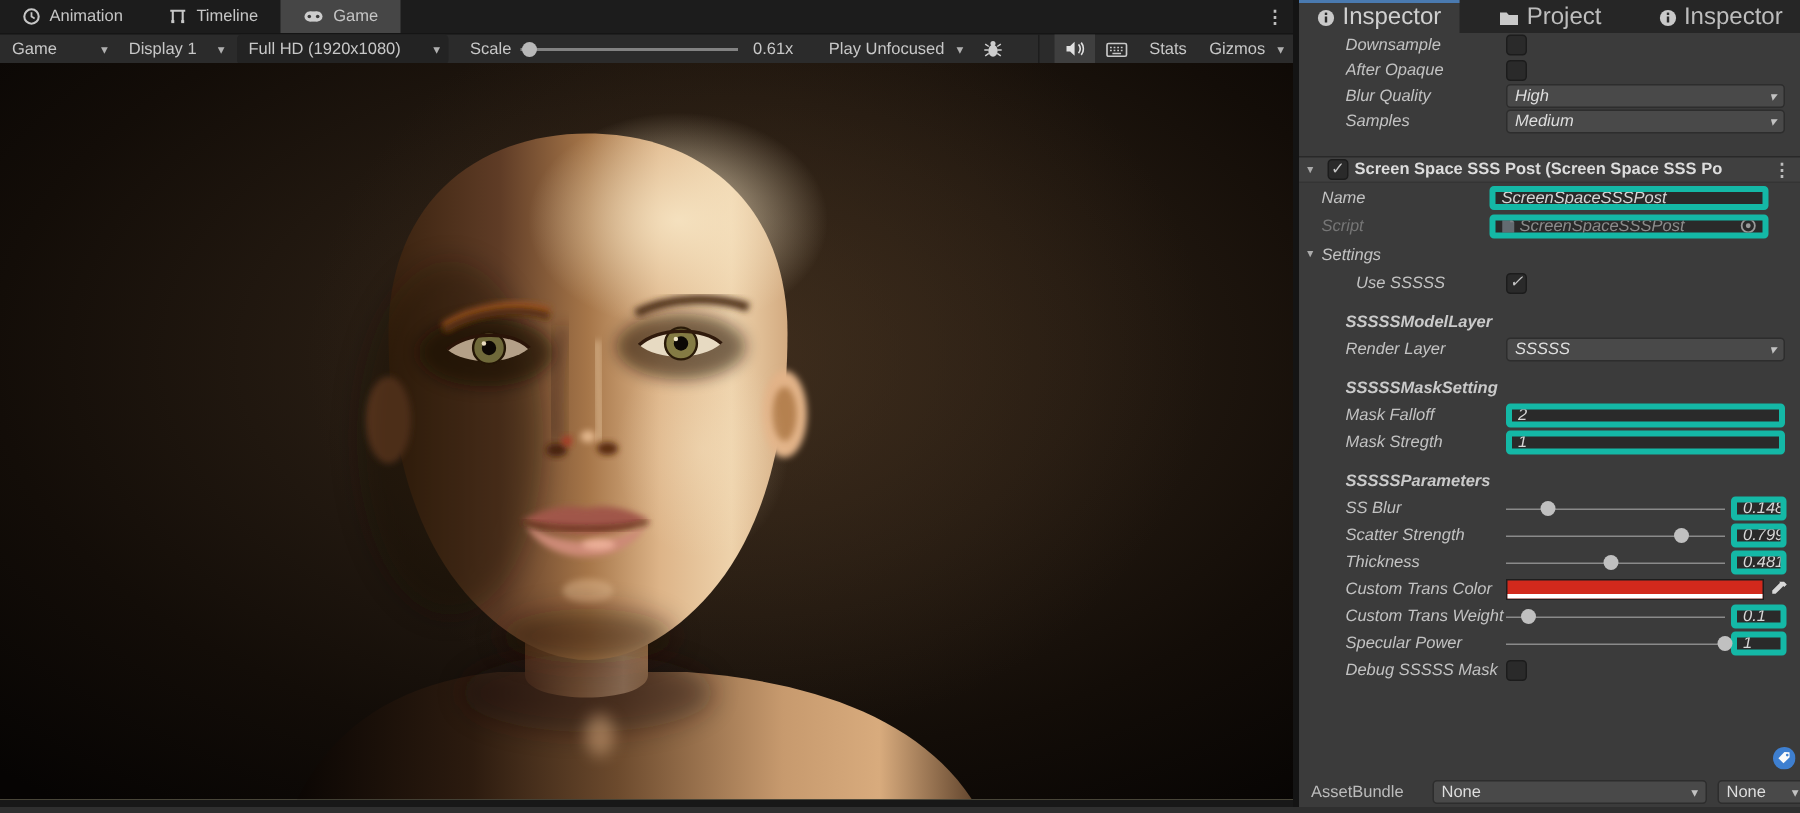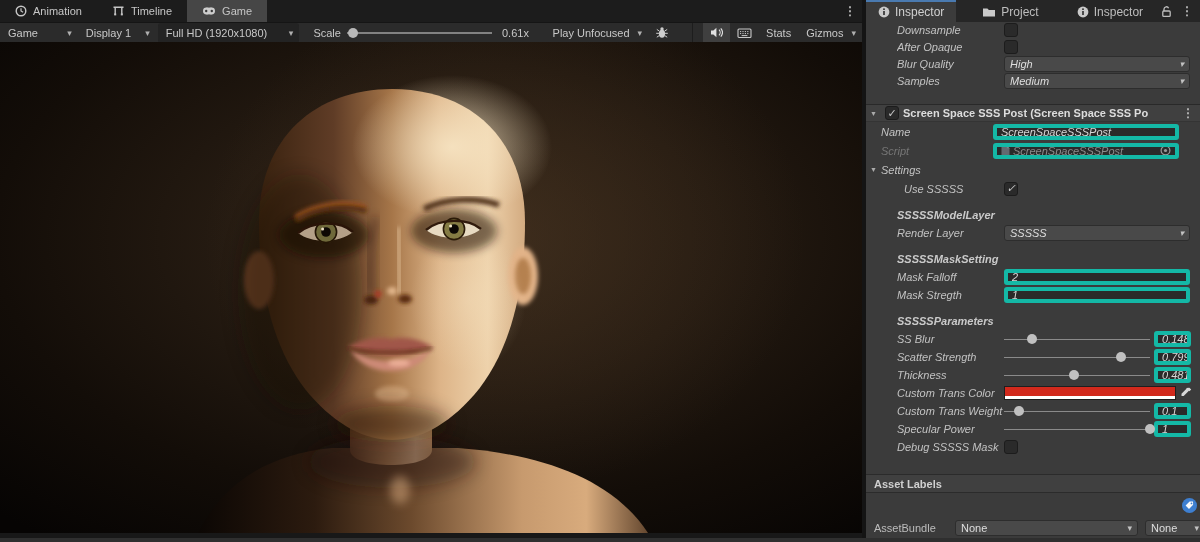--- a/index.html
+++ b/index.html
@@ -33,21 +33,21 @@
   .viewport{position:absolute;top:42px;left:0;width:862px;height:491px;background:#120d09;overflow:hidden;}
   .viewport svg{display:block;}
   .lp-bottom{position:absolute;top:533px;left:0;width:862px;height:9px;background:#181818;}
 
   .pane-divider{position:absolute;left:862px;top:0;width:4px;height:542px;background:#141414;}
   .app-bottom{position:absolute;left:0;top:538px;width:1200px;height:4px;background:#2f2f2f;}
 
   
   .right-pane{position:absolute;left:866px;top:0;width:334px;height:538px;background:#3b3b3b;overflow:hidden;}
   .rp-tabbar{position:relative;height:22px;background:#262626;display:flex;align-items:stretch;z-index:3;}
-  .rtab{display:flex;align-items:center;gap:5px;padding:0 12px;color:#bdbdbd;font-size:12px;border-top:2px solid transparent;}
+  .rtab{display:flex;align-items:center;gap:5px;padding:0 12px;color:#bdbdbd;font-size:16px;border-top:2px solid transparent;}
   .rtab.active{background:#3b3b3b;border-top-color:#4a7ab0;color:#d0d0d0;}
   .rtab.gap{margin-left:14px;}
   .rp-icons{margin-left:auto;display:flex;align-items:center;gap:7px;padding-right:5px;}
 
   .rp-content{position:absolute;top:22px;left:0;right:0;font-size:11px;color:#c2c2c2;}
   .row{display:flex;align-items:center;height:18px;padding-left:31px;font-style:italic;}
   .row.h17{height:17px;}
   .row.h19{height:19px;}
   .row.i1{padding-left:4px;}
   .row.i3{padding-left:38px;}
@@ -458,23 +458,20 @@
         <div class="tf val">
             <span>1</span>
           </div>
       </div>
       <div class="row">
         <span class="lbl">Debug SSSSS Mask</span>
         <span class="cb"></span>
       </div>
     </div>
 
-    <div class="al-bar">
-      <span>Asset Labels</span>
-    </div>
     <div class="tag-wrap">
       <svg width="15" height="15" viewBox="0 0 15 15">
           <circle cx="7.5" cy="7.5" r="7.5" fill="#3e7fd0"></circle>
           <path d="M7.6,3.4 l3.4,0.1 0.1,3.3 -4.1,4.1 -3.4,-3.4 z" fill="#fbfbfb"></path>
           <circle cx="9.5" cy="5.4" r="0.9" fill="#3e7fd0"></circle>
         </svg>
     </div>
     <div class="ab-row">
       <span class="ab-lbl">AssetBundle</span>
       <div class="dd ab-dd1">

